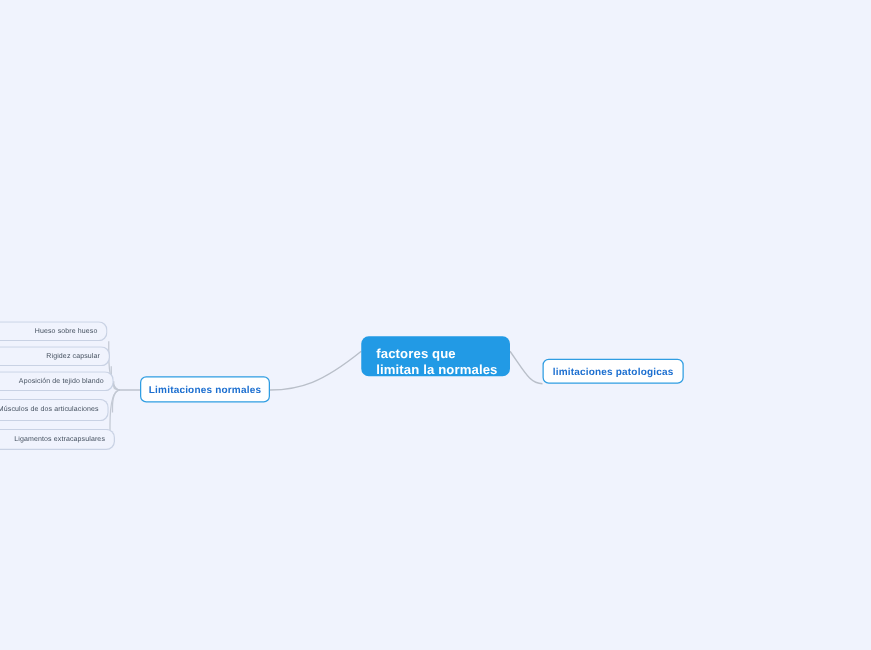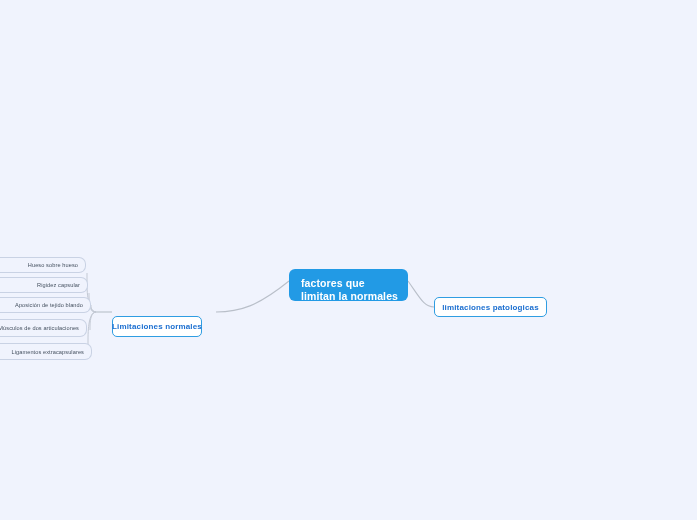--- a/index.html
+++ b/index.html
@@ -62,27 +62,26 @@
     font-weight: bold;
     letter-spacing: 0.15px;
     display: flex;
     align-items: center;
     justify-content: center;
     white-space: nowrap;
   }
   .node-normales {
     left: 112px;
     top: 301px;
-    width: 90px;
+    width: 104px;
     height: 21px;
-    margin-top: 15px;
   }
   .node-patologicas {
     left: 434px;
-    top: 297px;
+    top: 287px;
     width: 113px;
     height: 20px;
   }
 
   
   .node-leaf {
     background: #f0f3fd;
     border: 1px solid #c9d2e4;
     border-left: none;
     border-radius: 0 7px 7px 0;

